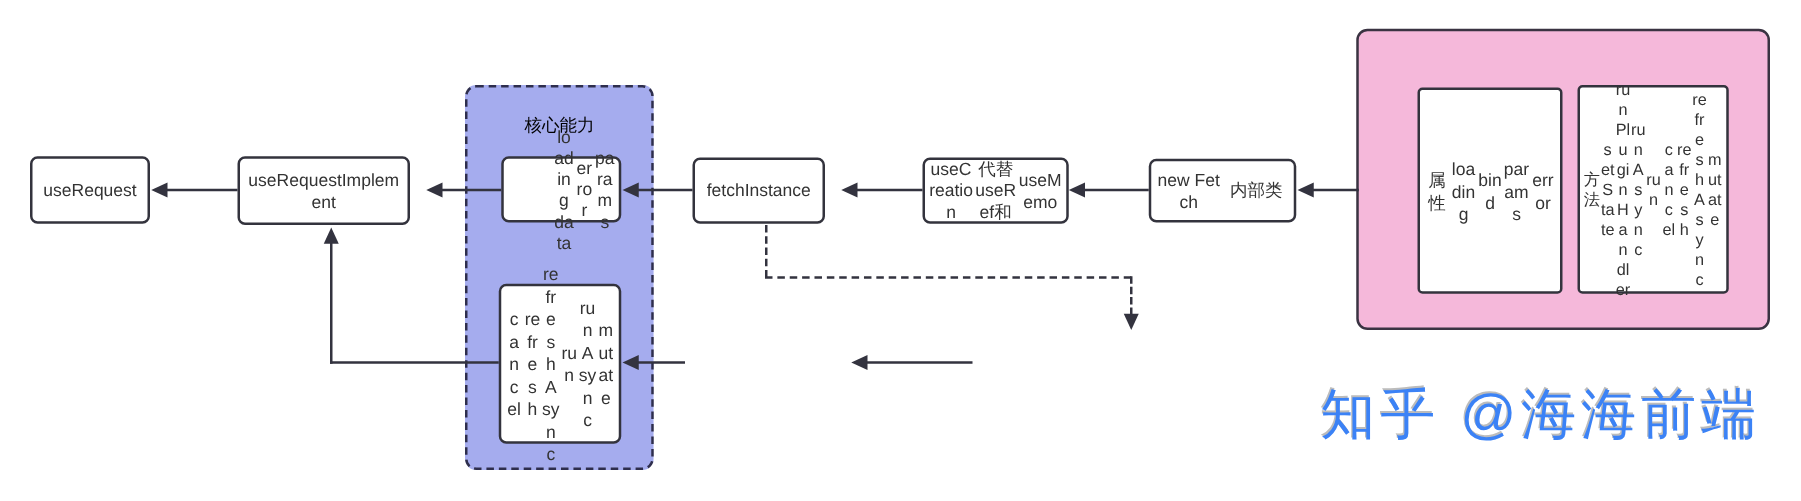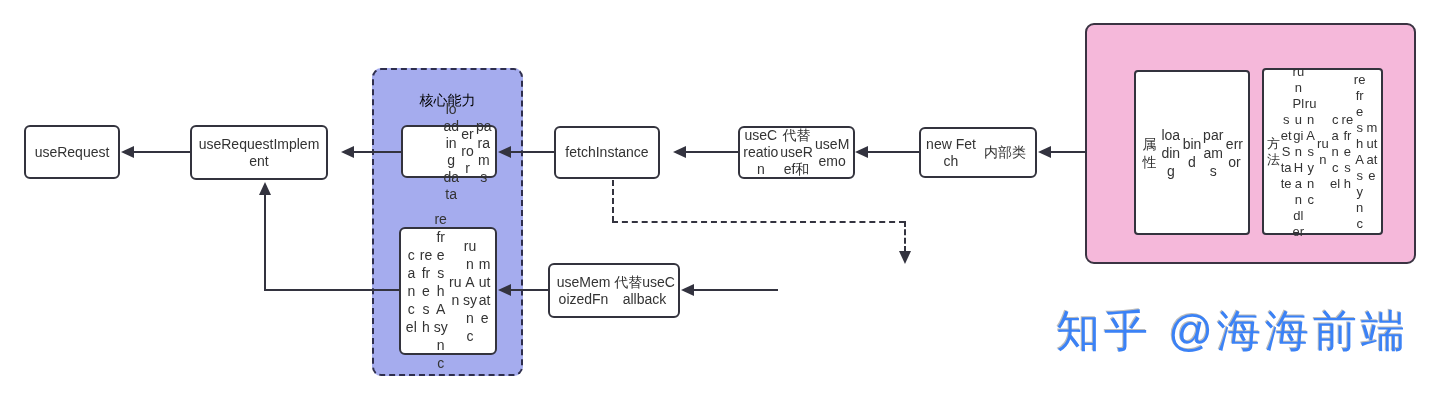--- a/index.html
+++ b/index.html
@@ -128,24 +128,20 @@
 
   <div class="node" style="left:399px;top:227px;width:98px;height:128px;line-height:18px;">
     <span>cancel</span>
     <span>refresh</span>
     <span>refreshAsync</span>
     <span>run</span>
     <span>runAsync</span>
     <span>mutate</span>
   </div>
 
-  <div class="node" style="left:548px;top:263px;width:132px;height:55px;">
-    <span>useMemoizedFn</span>
-    <span>代替useCallback</span>
-  </div>
 
 
   <div class="head left" style="left:121px;top:146px;"></div>
   <div class="hline" style="left:132px;top:151px;width:58px;"></div>
 
   <div class="head left" style="left:341px;top:146px;"></div>
   <div class="hline" style="left:352px;top:151px;width:49px;"></div>
 
   <div class="head left" style="left:498px;top:146px;"></div>
   <div class="hline" style="left:509px;top:151px;width:45px;"></div>

